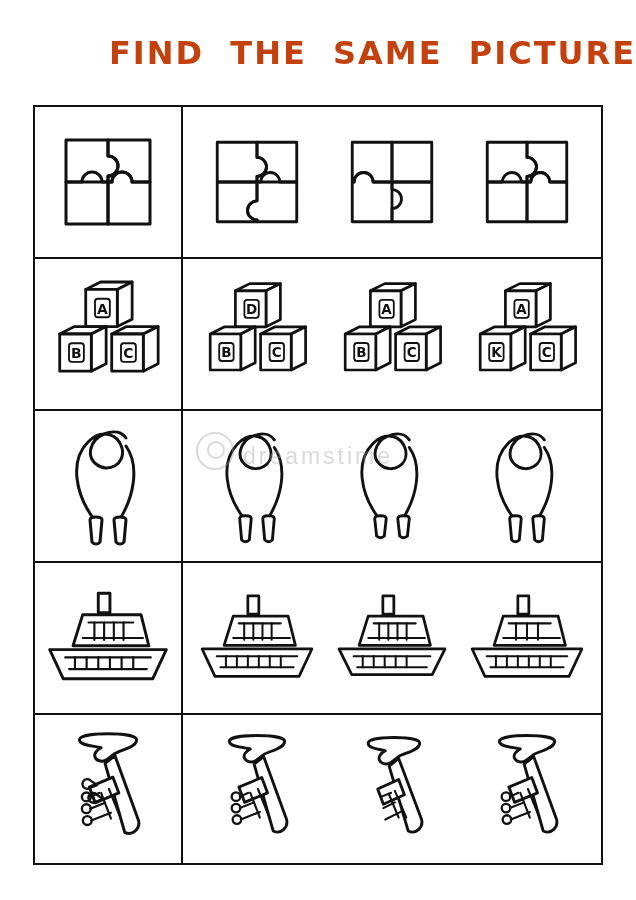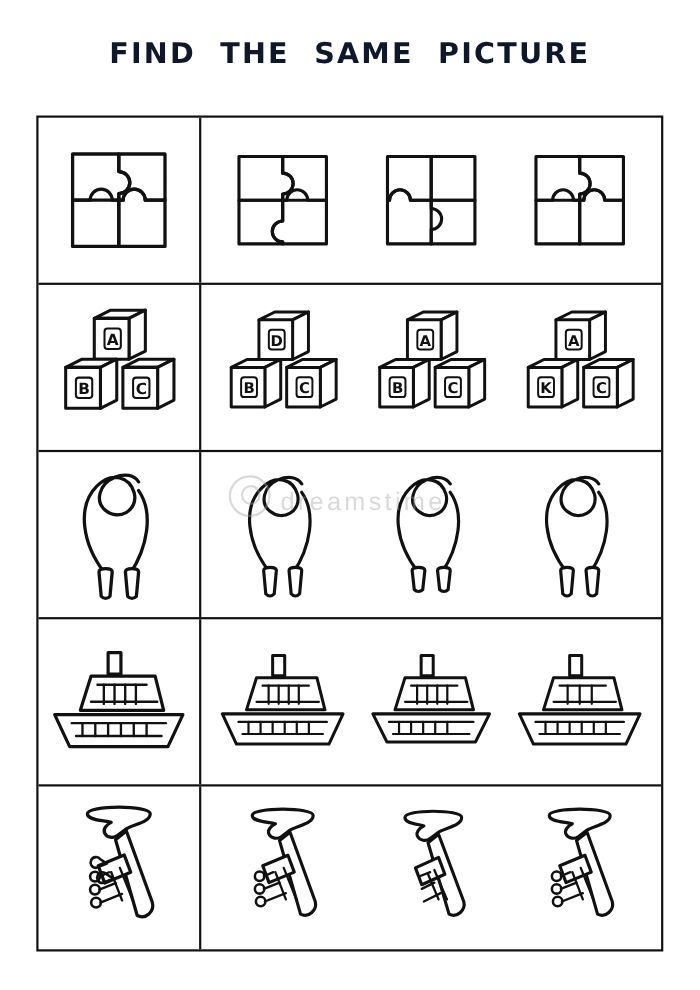--- a/index.html
+++ b/index.html
@@ -18,26 +18,26 @@
     width: 636px;
     height: 900px;
     position: relative;
     background: #ffffff;
   }
   .title {
     position: absolute;
     top: 34px;
     left: 0;
     width: 636px;
-    text-align: center;
+    text-align: right;
     font-family: "DejaVu Sans", sans-serif;
-    font-size: 26px;
+    font-size: 32px;
     font-weight: bold;
     letter-spacing: 2px;
-    color: #0f172a;
+    color: #c2410c;
     white-space: pre;
   }
   .worksheet {
     position: absolute;
     left: 33px;
     top: 105px;
     width: 570px;
     border: 2px solid #111111;
     box-sizing: border-box;
   }
@@ -100,21 +100,21 @@
   .ltr {
     font-family: "DejaVu Sans", sans-serif;
     font-size: 15px;
     font-weight: bold;
     fill: #111111;
     stroke: none;
     text-anchor: middle;
   }
   .watermark {
     position: absolute;
-    left: 12px;
+    left: 0;
     top: 0;
     width: 552px;
     height: 900px;
     pointer-events: none;
   }
   .wm-text {
     position: absolute;
     top: 443px;
     left: 0;
     width: 636px;

